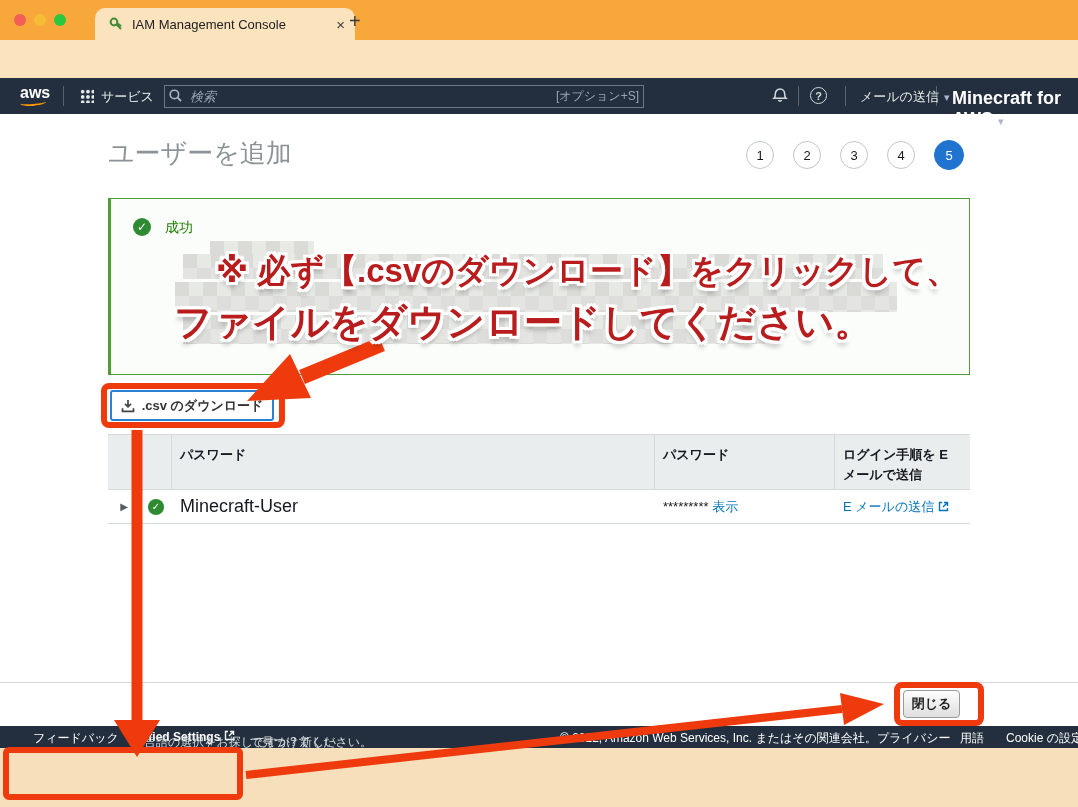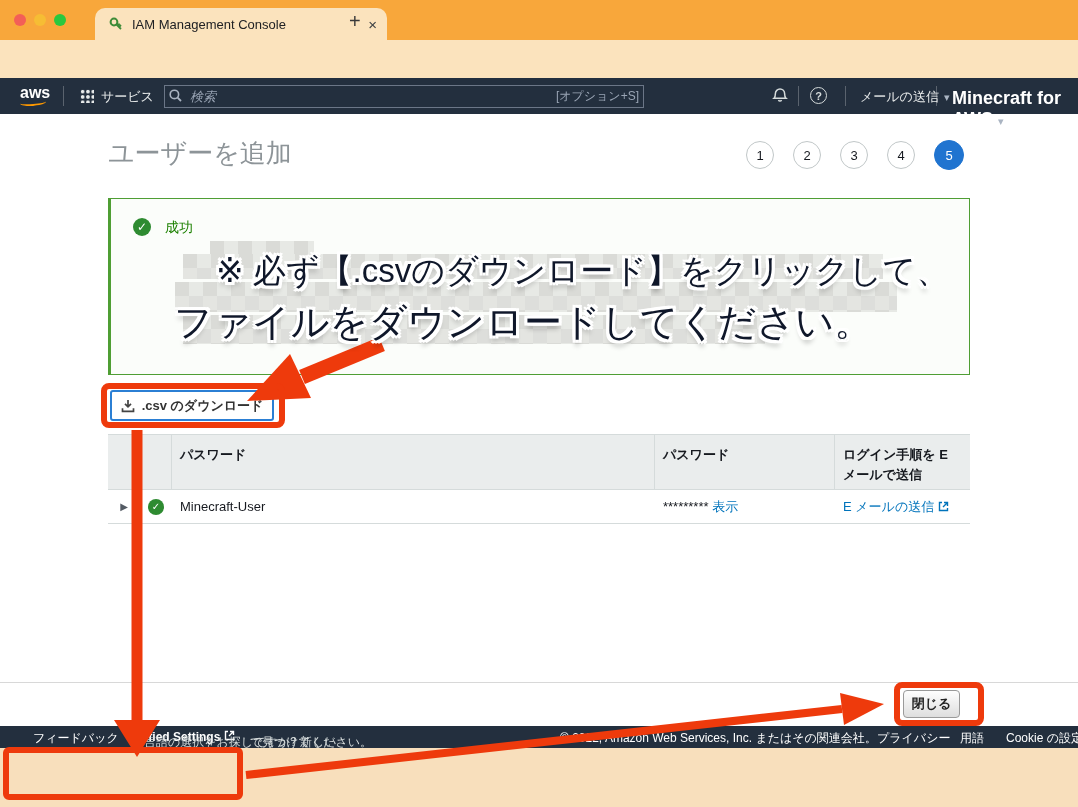--- a/index.html
+++ b/index.html
@@ -4,21 +4,21 @@
 <style>
   * { margin:0; padding:0; box-sizing:border-box; }
   html,body { width:1078px; height:807px; }
   body { font-family:"Liberation Sans","DejaVu Sans",sans-serif; }
   #app { position:relative; width:1078px; height:807px; overflow:hidden; background:#fff; }
 
   
   .tabstrip { position:absolute; left:0; top:0; width:1078px; height:40px; background:#f8a73b; }
   .traffic { position:absolute; top:14px; width:12px; height:12px; border-radius:50%; }
   .t-red{ left:14px; background:#f35f57;} .t-yel{ left:34px; background:#f6bd34;} .t-grn{ left:54px; background:#2ac83e;}
-  .tab { position:absolute; left:95px; top:8px; width:292px; height:32px; background:#fbe3bd; border-radius:10px 10px 0 0; display:flex; align-items:center; padding:0 10px 0 14px; }
+  .tab { position:absolute; left:95px; top:8px; width:260px; height:32px; background:#fbe3bd; border-radius:10px 10px 0 0; display:flex; align-items:center; padding:0 10px 0 14px; }
   .tab-title { font-size:13px; color:#202124; margin-left:9px; flex:1; white-space:nowrap; overflow:hidden; }
   .tab-close { color:#3c4043; font-size:15px; cursor:default; }
   .newtab { position:absolute; left:349px; top:10px; font-size:20px; color:#3a3a3a; }
   .toolbar { position:absolute; left:0; top:40px; width:1078px; height:38px; background:#fbe3bd; }
   .nav-ico { position:absolute; top:48px; font-size:17px; color:#4d4d4d; }
   .urlpill { position:absolute; left:98px; top:45px; width:870px; height:28px; background:#f4d3a3; border-radius:14px; display:flex; align-items:center; padding:0 10px 0 16px; }
   .url-text { font-size:13.5px; color:#202124; margin-left:10px; flex:1; white-space:nowrap; overflow:hidden; }
   .pill-ico { margin-left:14px; color:#57595c; display:flex; align-items:center; }
   .sidepanel { position:absolute; left:984px; top:51px; width:17px; height:15px; background:#1a1a1a; border-radius:3px; }
   .sidepanel span{ position:absolute; right:2px; top:2px; width:5px; height:11px; background:#fbe3bd; border-radius:1px; display:block;}
@@ -51,21 +51,21 @@
   .step { width:28px; height:28px; border:1px solid #c1c7c8; border-radius:50%; background:#fff; font-size:13px; color:#16191f; display:flex; align-items:center; justify-content:center; }
   .step.active { width:30px; height:30px; background:#2074d0; border-color:#2074d0; color:#fff; }
 
   .successpanel { position:absolute; left:108px; top:198px; width:862px; height:177px; background:#fbfdfa; border:1px solid #4f9e34; border-left:3px solid #4f9e34; }
   .chk { display:inline-flex; width:18px; height:18px; border-radius:50%; background:#2e8b31; color:#fff; font-size:12px; align-items:center; justify-content:center; }
   .chk::after{ content:"✓"; font-weight:bold; }
   .success-lbl { position:absolute; left:54px; top:20px; font-size:14px; color:#1d8102; }
   .successpanel .chk { position:absolute; left:22px; top:19px; }
   .mosaic { position:absolute; background:conic-gradient(#e4e5e1 90deg,#d8d9d5 90deg 180deg,#e0e1dd 180deg 270deg,#d4d5d1 270deg) 0 0/28px 28px; opacity:.85; }
 
-  .annred { position:absolute; z-index:46; color:#0f172a; font-weight:400; white-space:nowrap;
+  .annred { position:absolute; z-index:46; color:#b91c1c; font-weight:700; white-space:nowrap;
     text-shadow:-3px -3px 0 #fff,3px -3px 0 #fff,-3px 3px 0 #fff,3px 3px 0 #fff,0 -3px 0 #fff,0 3px 0 #fff,-3px 0 0 #fff,3px 0 0 #fff,0 6px 5px rgba(0,0,0,.28); }
   .note1 { left:216px; top:249px; font-size:33px; }
   .note2 { left:174px; top:297px; font-size:38px; }
   .confirm { left:8px; top:614px; font-size:37px; }
 
   .redbox { position:absolute; z-index:45; border:6px solid #ee3a0c; border-radius:8px; }
   .rb-csv { left:101px; top:383px; width:184px; height:45px; }
   .rb-close { left:894px; top:682px; width:90px; height:44px; }
   .rb-dl { left:3px; top:747px; width:240px; height:53px; border-radius:6px; }
 
@@ -73,21 +73,21 @@
 
   .tbl { position:absolute; left:108px; top:434px; width:862px; }
   .thead { display:flex; background:#eaeded; border-top:1px solid #d5dbdb; border-bottom:1px solid #d5dbdb; height:56px; }
   .th { font-size:13px; font-weight:bold; color:#16191f; padding:10px 10px 0 8px; border-right:1px solid #d5dbdb; line-height:1.55; }
   .th:last-child{ border-right:none; }
   .trow { display:flex; height:34px; align-items:center; border-bottom:1px solid #d5dbdb; background:#fff; }
   .c0{ width:32px; } .c1{ width:32px; } .c2{ width:483px; } .c3{ width:180px; } .c4{ width:135px; }
   .expando { color:#545b64; font-size:10px; text-align:center; width:32px; }
   .rowchk { width:32px; display:flex; justify-content:center; }
   .rowchk .chk{ width:16px; height:16px; font-size:10px; }
-  .cellname { font-size:13px; color:#16191f; padding-left:8px; }
+  .cellname { font-size:18px; color:#16191f; padding-left:8px; }
   .cellpwd { font-size:13px; color:#16191f; padding-left:8px; }
   .bluelink { color:#0073bb; text-decoration:none; font-size:13px; }
   .extlink { display:inline-block; vertical-align:-1px; margin-left:4px; }
 
   .hr682 { position:absolute; left:0; top:682px; width:1078px; height:1px; background:#d8d8d8; }
   .closebtn { position:absolute; left:903px; top:690px; width:57px; height:28px; background:linear-gradient(#fefefe,#dedede); border:1px solid #9a9a9a; border-radius:4px; font-size:13px; font-weight:bold; color:#222; display:flex; align-items:center; justify-content:center; }
 
   
   .awsfooter { position:absolute; left:0; top:726px; width:1078px; height:22px; background:#232f3e; color:#fff; font-size:12px; }
   .awsfooter span { position:absolute; top:4px; white-space:nowrap;margin-left:15px; }

